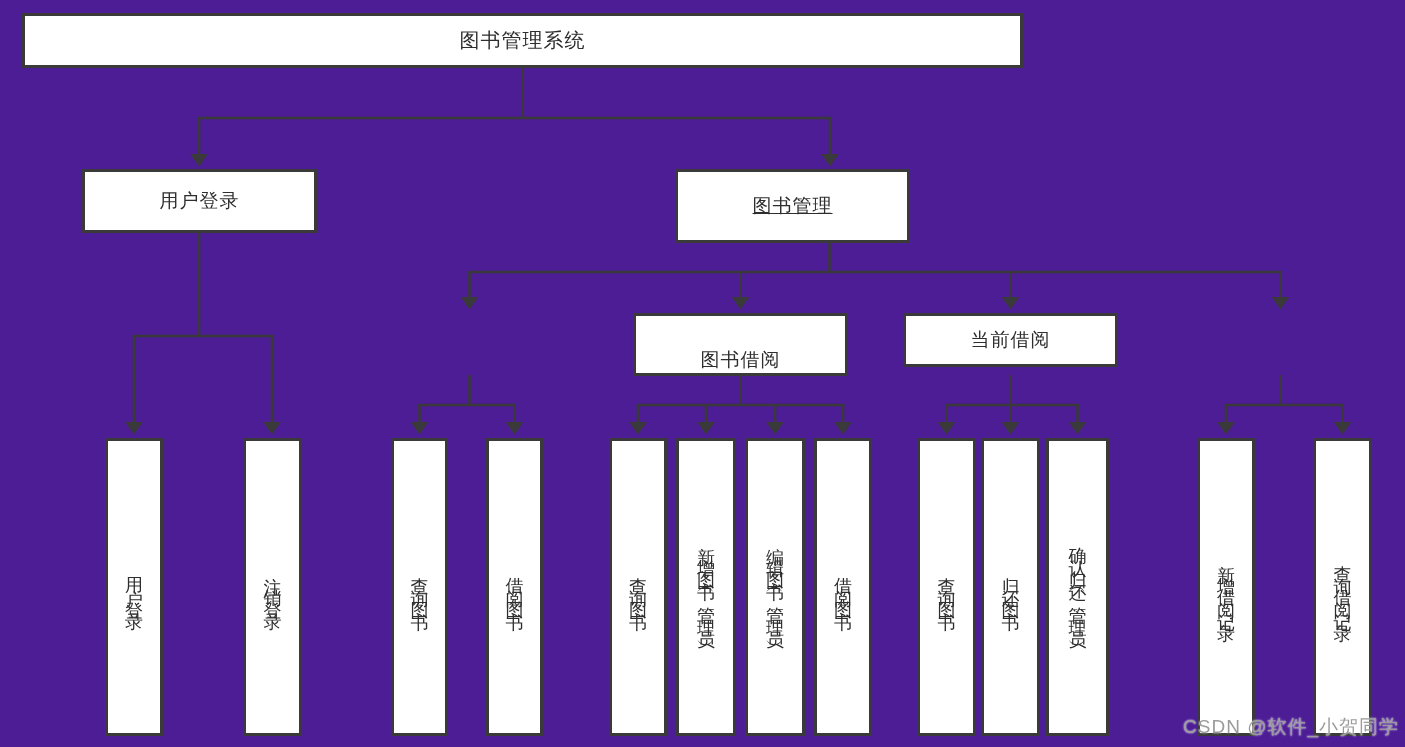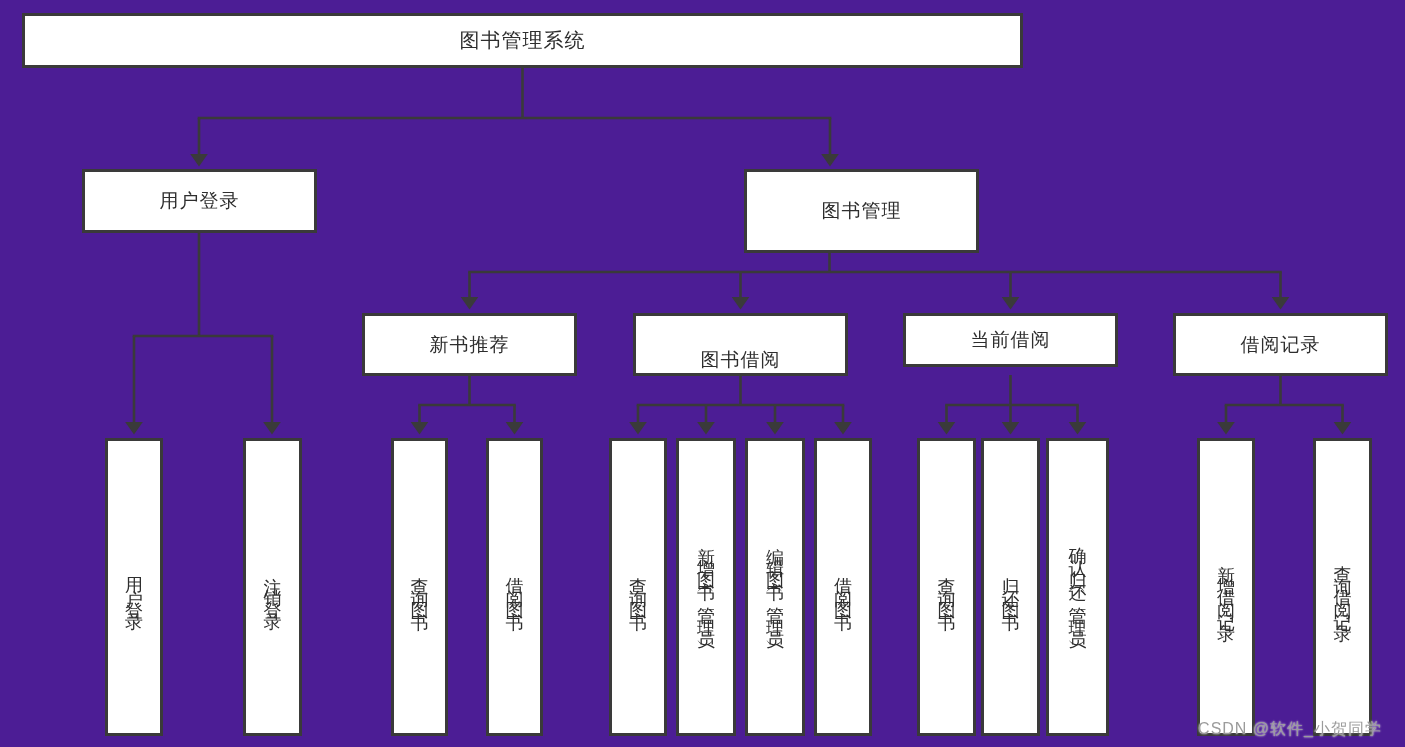--- a/index.html
+++ b/index.html
@@ -35,22 +35,22 @@
   .vtext{
     writing-mode:vertical-rl;
     text-orientation:mixed;
     font-size:18px;
     letter-spacing:12px;
     color:#2e2e2e;
     white-space:nowrap;
   }
   .watermark{
     position:absolute;
-    right:23px;bottom:7px;
-    font-size:16px;
+    right:6px;bottom:7px;
+    font-size:19px;
     color:#9b9b9b;
     text-shadow:0 0 2px #ffffff;
     z-index:3;
     letter-spacing:1px;
   }
 </style>
 </head>
 <body>
 
 <div id="canvas">
@@ -117,35 +117,29 @@
     </g>
   </svg>
 
   <div class="box root-box" style="left:22px;top:13px;width:1001px;height:55px;">
     <span>图书管理系统</span>
   </div>
 
   <div class="box l2-box" style="left:82px;top:169px;width:235px;height:64px;">
     <span>用户登录</span>
   </div>
-  <div class="box l2-box" style="left:744px;top:169px;width:235px;height:84px;">
+  <div class="box l2-box" style="left:675px;top:169px;width:235px;height:74px;text-decoration:underline;">
     <span>图书管理</span>
   </div>
 
-  <div class="box l3-box" style="left:362px;top:313px;width:215px;height:63px;">
-    <span>新书推荐</span>
-  </div>
   <div class="box l3-box" style="left:633px;top:313px;width:215px;height:63px;align-items:flex-end;">
     <span>图书借阅</span>
   </div>
   <div class="box l3-box" style="left:903px;top:313px;width:215px;height:54px;">
     <span>当前借阅</span>
-  </div>
-  <div class="box l3-box" style="left:1173px;top:313px;width:215px;height:63px;">
-    <span>借阅记录</span>
   </div>
 
   <div class="leaf" style="left:105px;width:58px;">
     <span class="vtext">用户登录</span>
   </div>
   <div class="leaf" style="left:243px;width:59px;">
     <span class="vtext">注销登录</span>
   </div>
   <div class="leaf" style="left:391px;width:57px;">
     <span class="vtext">查询图书</span>

